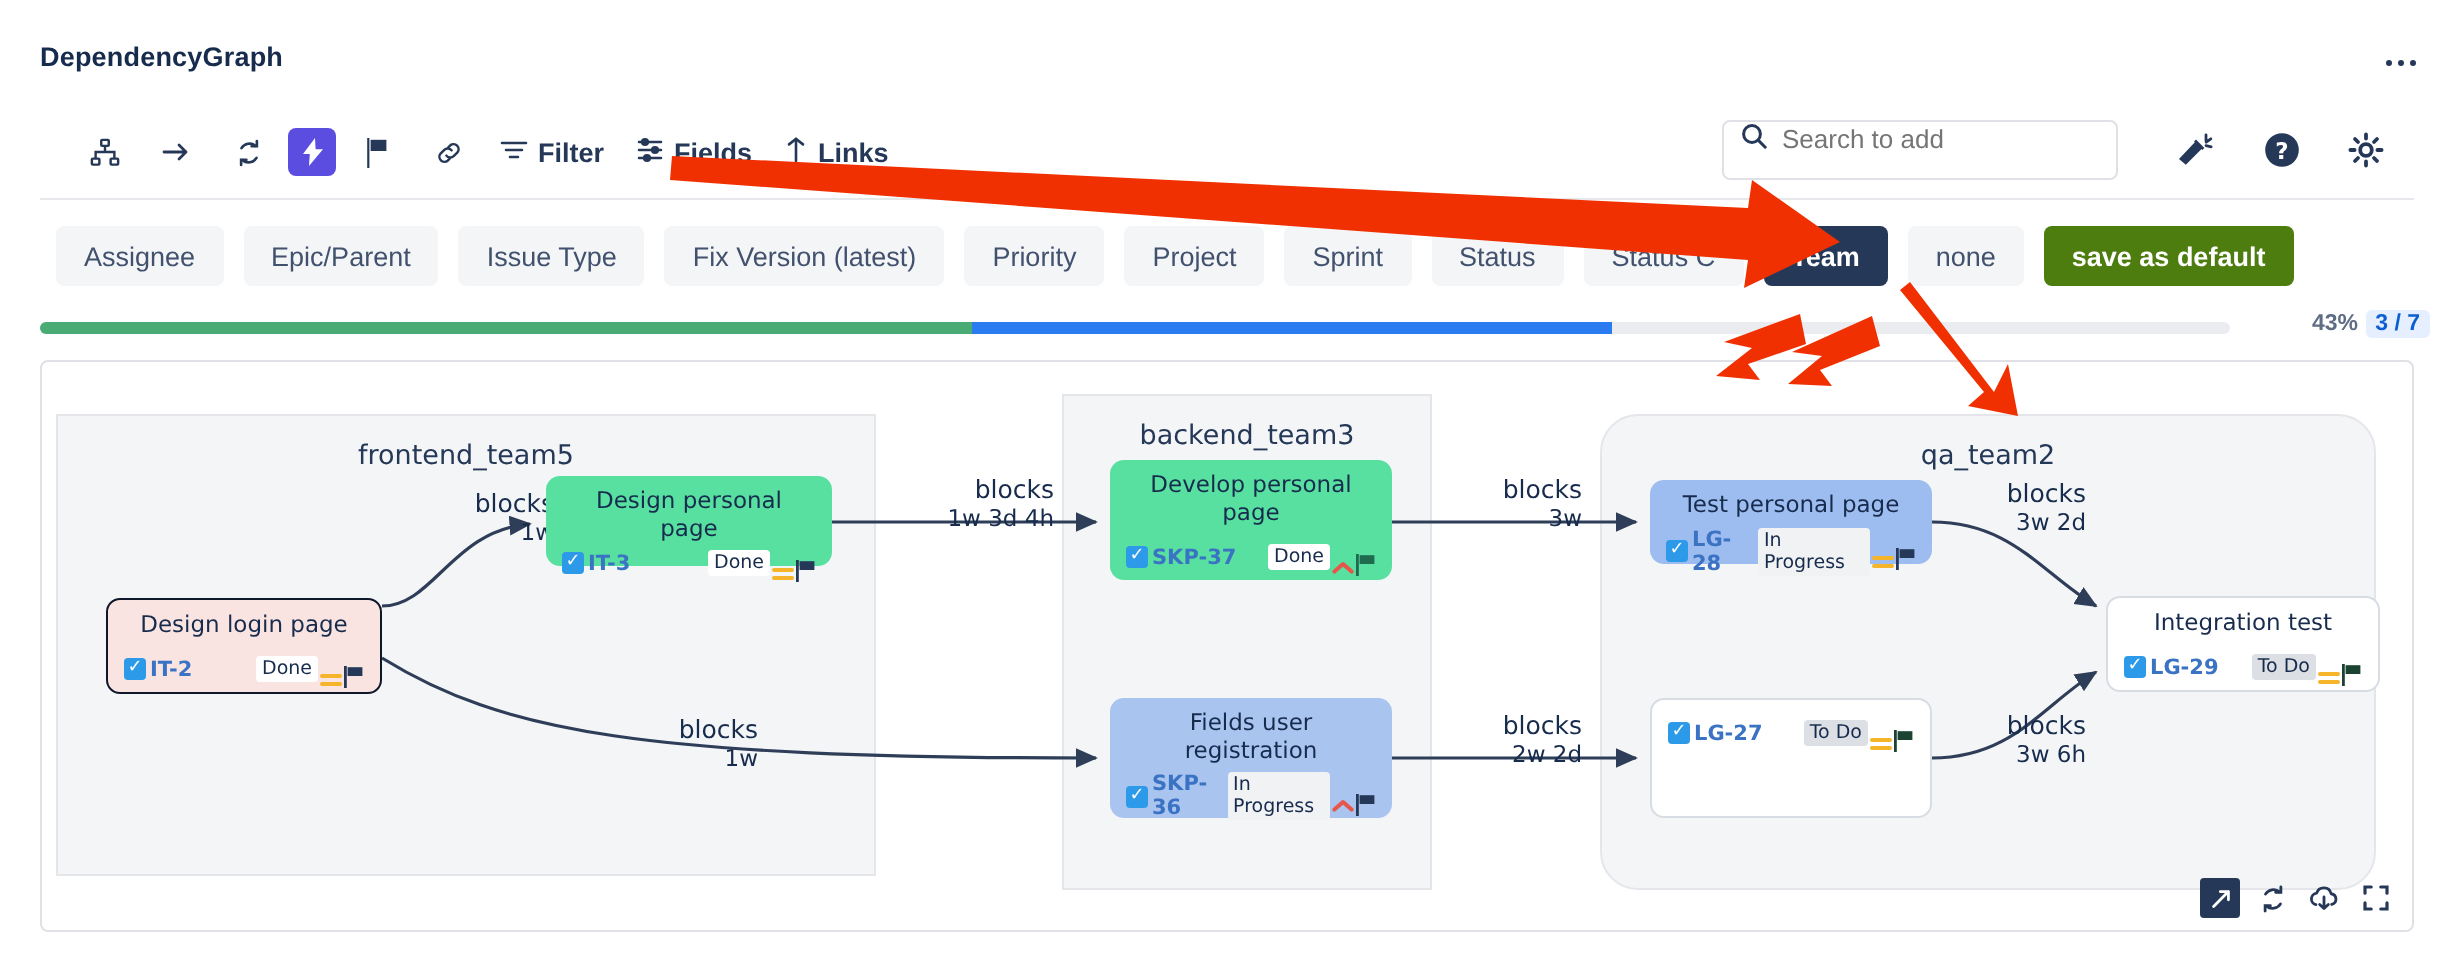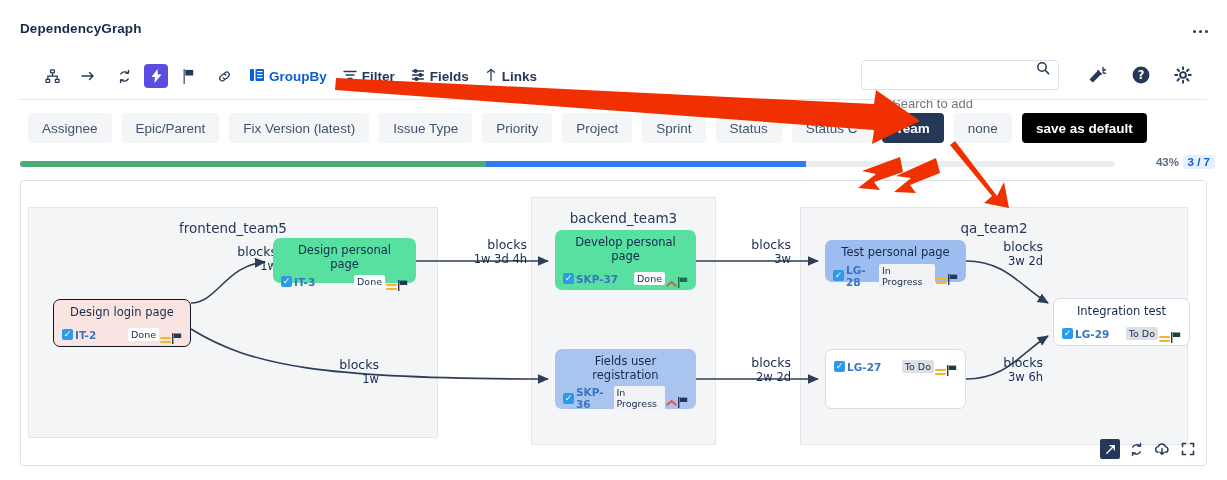--- a/index.html
+++ b/index.html
@@ -38,21 +38,21 @@
   .tlink {
     display:flex; align-items:center; gap:5px; height:28px; padding:0 6px;
     font-size:13.5px; font-weight:bold; cursor:pointer; margin-right:4px;
   }
   .tlink.blue { color:#0b5fd0; }
   .tlink.dark { color:#253858; }
 
   .search-wrap {
     position:absolute; right:168px; top:4px; width:198px; height:30px;
     border:1px solid #dfe1e6; border-radius:4px; background:#fff;
-    display:flex; align-items:flex-end; padding:0 8px; gap:16px;flex-direction:column;
+    display:flex; align-items:flex-start; padding:0 8px; gap:5px;
   }
   .search-wrap input {
     border:none; outline:none; font-size:13px; color:#5e6c84;
     font-family:"Liberation Sans", sans-serif; width:160px; background:transparent;
   }
   .hdr-icon { position:absolute; top:5px; width:28px; height:28px; display:flex;align-items:center;justify-content:center;cursor:pointer;color:#253858; }
   .hdr-icon.megaphone { right:116px; }
   .hdr-icon.help { right:72px; }
   .hdr-icon.gear { right:30px; }
 
@@ -65,21 +65,21 @@
     position:absolute; left:28px; top:113px; height:30px;
     display:flex; align-items:center; gap:10px;
   }
   .chip {
     height:30px; padding:0 14px; border-radius:4px; background:#f4f5f7;
     display:flex; align-items:center; font-size:13.5px; color:#42526e; cursor:pointer;
     white-space:nowrap;
   }
   .chip.dark { background:#253858; color:#fff; font-weight:bold; }
   .chip.none { background:#f4f5f7; color:#42526e; }
-  .chip.primary { background:#000000; color:#fff; font-weight:bold; }
+  .chip.primary { background:#4d7c0f; color:#fff; font-weight:bold; }
 
   
   .progress {
     position:absolute; left:20px; top:161px; width:1095px; height:6px;
     background:#ebecf0; border-radius:3px; overflow:hidden; display:flex;
   }
   .progress .seg-green { background:#4bab74; height:6px; }
   .progress .seg-blue  { background:#2b7cf0; height:6px; }
   .pct {
     position:absolute; right:48px; top:156px; font-size:11.5px; color:#5e6c84; font-weight:bold;
@@ -208,32 +208,20 @@
         </svg>
     </div>
 
     <div class="tbtn">
       <svg width="15" height="15" viewBox="0 0 16 16" fill="none" stroke="#253858" stroke-width="1.3" stroke-linecap="round">
         <path d="M6.6 9.4a2.6 2.6 0 0 0 3.9.3l2-2a2.7 2.7 0 0 0-3.8-3.8l-1.1 1.1"></path>
         <path d="M9.4 6.6a2.6 2.6 0 0 0-3.9-.3l-2 2a2.7 2.7 0 0 0 3.8 3.8l1.1-1.1"></path>
       </svg>
     </div>
 
-    <div class="tlink blue">
-      <span>
-        <svg width="14" height="14" viewBox="0 0 14 14" fill="#0b5fd0">
-          <rect x="0" y="1" width="4" height="12" rx="1"></rect>
-          <rect x="5.5" y="1" width="8.5" height="12" rx="1"></rect>
-          <rect x="7" y="3" width="5.5" height="1.2" fill="#fff"></rect>
-          <rect x="7" y="6" width="5.5" height="1.2" fill="#fff"></rect>
-          <rect x="7" y="9" width="5.5" height="1.2" fill="#fff"></rect>
-        </svg>
-      </span>
-      <span>GroupBy</span>
-    </div>
 
     <div class="tlink dark">
       <span>
         <svg width="14" height="14" viewBox="0 0 14 14" fill="none" stroke="#253858" stroke-width="1.3" stroke-linecap="round">
           <path d="M1 3.5h12M3 7h8M5 10.5h4"></path>
         </svg>
       </span>
       <span>Filter</span>
     </div>
 
@@ -291,22 +279,22 @@
       <path d="M10 2.2v2.1M10 15.7v2.1M2.2 10h2.1M15.7 10h2.1M4.5 4.5l1.5 1.5M14 14l1.5 1.5M15.5 4.5L14 6M6 14l-1.5 1.5" stroke-linecap="round"></path>
     </svg>
   </div>
 </div>
 
 <div class="hr"></div>
 
 <div class="chips">
   <div class="chip">Assignee</div>
   <div class="chip">Epic/Parent</div>
+  <div class="chip">Issue Type</div>
   <div class="chip">Fix Version (latest)</div>
-  <div class="chip">Issue Type</div>
   <div class="chip">Priority</div>
   <div class="chip">Project</div>
   <div class="chip">Sprint</div>
   <div class="chip">Status</div>
   <div class="chip">Status C</div>
   <div class="chip dark">Team</div>
   <div class="chip none">none</div>
   <div class="chip primary">save as default</div>
 </div>
 
@@ -318,21 +306,21 @@
 <div class="frac">3 / 7</div>
 
 <div class="canvas">
 
   <div class="group" style="left:7px; top:26px; width:410px; height:231px;">
     <div class="group-title">frontend_team5</div>
   </div>
   <div class="group" style="left:510px; top:16px; width:185px; height:248px;">
     <div class="group-title">backend_team3</div>
   </div>
-  <div class="group" style="left:779px; top:26px; width:388px; height:238px;">
+  <div class="group" style="left:779px; top:26px; width:388px; height:238px;border-radius:19px;">
     <div class="group-title">qa_team2</div>
   </div>
 
   <svg class="edges" viewBox="0 0 1187 286">
     <defs>
       <marker id="ah" markerWidth="8" markerHeight="8" refX="6.4" refY="3.1" orient="auto">
         <path d="M0,0 L7,3.1 L0,6.2 z" fill="#2e3d58"></path>
       </marker>
     </defs>
     <g fill="none" stroke="#2e3d58" stroke-width="1.6">

